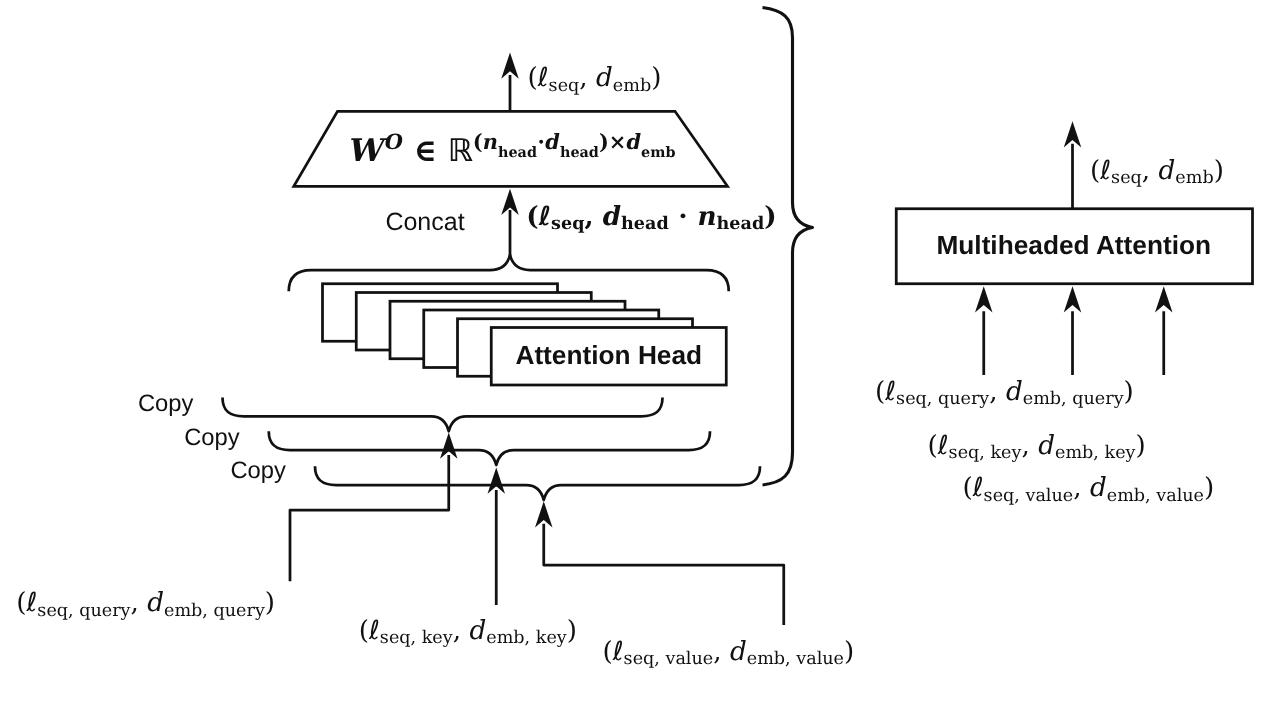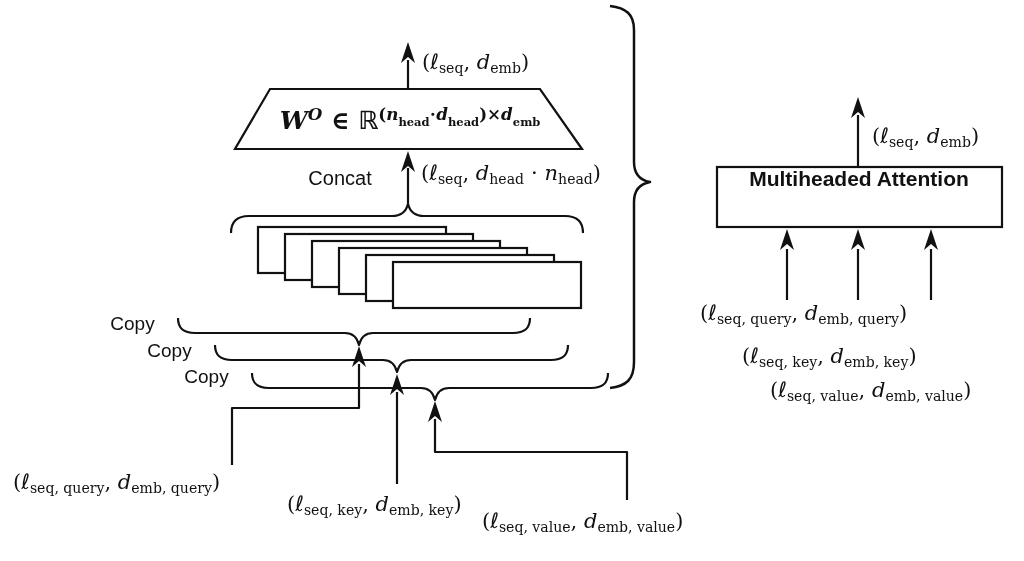--- a/index.html
+++ b/index.html
@@ -101,32 +101,33 @@
       <polygon class="ah" points="931,229 924,250 931,244 938,250"></polygon>
     </g>
   </svg>
 
   <div class="lbl math" style="left:422px; top:50px;"><span>(</span><span class="sg-it">ℓ</span><span class="sg-sub">seq</span><span>, </span><span class="sg-it">d</span><span class="sg-sub">emb</span><span>)</span></div>
 
   <div class="lbl math ctr" style="left:410px; top:120px; font-size:25px;"><span class="sg-it">W</span><span class="sg-sup sg-it">O</span><span> ∈ </span><span>ℝ</span><span class="sg-sup">(</span><span class="sg-sup sg-it">n</span><span class="sg-supsub">head</span><span class="sg-sup">⋅</span><span class="sg-sup sg-it">d</span><span class="sg-supsub">head</span><span class="sg-sup">)×</span><span class="sg-sup sg-it">d</span><span class="sg-supsub">emb</span></div>
 
   <div class="lbl sans ar" style="left:295px; top:167px; width:90px; font-size:20px;">Concat</div>
 
-  <div class="lbl math" style="left:421px; top:161px;"><span>(</span><span class="sg-it">ℓ</span><span class="sg-sub">seq</span><span>, </span><span class="sg-it">d</span><span class="sg-sub">head</span><span> ⋅ </span><span class="sg-it">n</span><span class="sg-sub">head</span><span>)</span></div>
+  <div class="lbl math" style="left:421px; top:161px;font-weight:bold;"><span>(</span><span class="sg-it">ℓ</span><span class="sg-sub">seq</span><span>, </span><span class="sg-it">d</span><span class="sg-sub">head</span><span> ⋅ </span><span class="sg-it">n</span><span class="sg-sub">head</span><span>)</span></div>
 
+  <div class="lbl sans ctr" style="left:487px; top:285px; font-size:21px;">Attention Head</div>
 
   <div class="lbl sans ar" style="left:95px; top:313px; width:75px; font-size:19px;">Copy</div>
   <div class="lbl sans ar" style="left:132px; top:340px; width:75px; font-size:19px;">Copy</div>
   <div class="lbl sans ar" style="left:169px; top:366px; width:75px; font-size:19px;">Copy</div>
 
   <div class="lbl math" style="left:13px; top:470px;"><span>(</span><span class="sg-it">ℓ</span><span class="sg-sub">seq, query</span><span>, </span><span class="sg-it">d</span><span class="sg-sub">emb, query</span><span>)</span></div>
   <div class="lbl math" style="left:287px; top:492px;"><span>(</span><span class="sg-it">ℓ</span><span class="sg-sub">seq, key</span><span>, </span><span class="sg-it">d</span><span class="sg-sub">emb, key</span><span>)</span></div>
   <div class="lbl math" style="left:482px; top:509px;"><span>(</span><span class="sg-it">ℓ</span><span class="sg-sub">seq, value</span><span>, </span><span class="sg-it">d</span><span class="sg-sub">emb, value</span><span>)</span></div>
 
-  <div class="lbl sans ctr" style="left:859px; top:179px; font-size:21px;">Multiheaded Attention</div>
+  <div class="lbl sans ctr" style="left:859px; top:197px; font-size:21px;">Multiheaded Attention</div>
 
   <div class="lbl math" style="left:872px; top:124px;"><span>(</span><span class="sg-it">ℓ</span><span class="sg-sub">seq</span><span>, </span><span class="sg-it">d</span><span class="sg-sub">emb</span><span>)</span></div>
 
   <div class="lbl math" style="left:700px; top:301px;"><span>(</span><span class="sg-it">ℓ</span><span class="sg-sub">seq, query</span><span>, </span><span class="sg-it">d</span><span class="sg-sub">emb, query</span><span>)</span></div>
   <div class="lbl math" style="left:742px; top:344px;"><span>(</span><span class="sg-it">ℓ</span><span class="sg-sub">seq, key</span><span>, </span><span class="sg-it">d</span><span class="sg-sub">emb, key</span><span>)</span></div>
   <div class="lbl math" style="left:770px; top:378px;"><span>(</span><span class="sg-it">ℓ</span><span class="sg-sub">seq, value</span><span>, </span><span class="sg-it">d</span><span class="sg-sub">emb, value</span><span>)</span></div>
 
 </div>
 
 </body></html>

